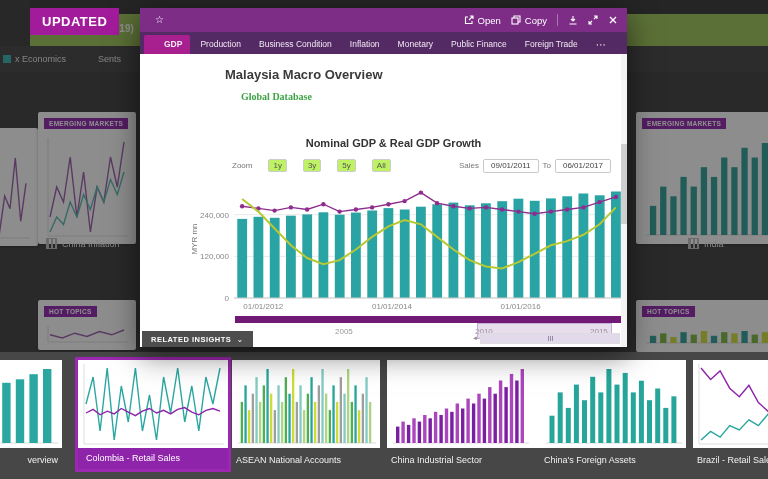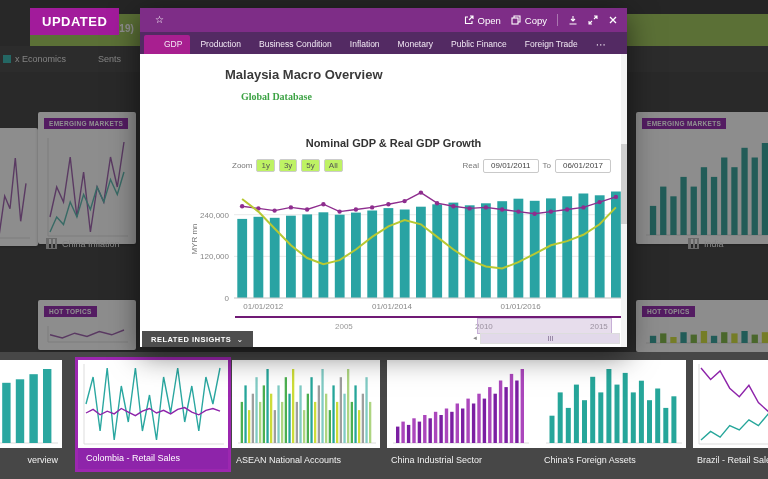--- a/index.html
+++ b/index.html
@@ -43,32 +43,32 @@
          box-shadow:0 8px 28px rgba(0,0,0,.55);}
   .m-header{height:24px;background:#7e2d87;display:flex;align-items:center;padding:0 9px;color:#fff;}
   .m-title{font-size:10.5px;font-weight:bold;white-space:nowrap;}
   .m-star{margin-left:6px;font-size:10px;cursor:pointer;line-height:1;}
   .m-actions{margin-left:auto;display:flex;align-items:center;gap:10px;font-size:9.5px;}
   .m-act{display:flex;align-items:center;gap:4px;cursor:pointer;}
   .m-iconbtn{display:flex;align-items:center;cursor:pointer;}
   .m-sep{width:1px;height:12px;background:rgba(255,255,255,.35);}
   .m-tabs{height:22px;background:#532a63;display:flex;align-items:flex-end;padding:0 4px;gap:2px;color:#f3eaf5;}
   .tab{font-size:8.5px;padding:4px 8px 5px;cursor:pointer;white-space:nowrap;}
-  .tab.active{background:#a81f90;font-weight:normal;border-radius:2px 2px 0 0;padding-left:20px;}
+  .tab.active{background:#a81f90;font-weight:bold;border-radius:2px 2px 0 0;padding-left:20px;}
   .tab.more{letter-spacing:1px;font-size:10px;padding:2px 6px 4px;margin-left:2px;}
   .m-content{position:relative;height:293px;background:#fff;overflow:hidden;margin-left:40px;}
   .page-title{position:absolute;left:45px;top:13px;font-size:13px;font-weight:bold;color:#3a3a3a;}
   .source-link{position:absolute;left:61px;top:37px;font-size:10px;font-weight:bold;color:#3da345;cursor:pointer;text-decoration:none;font-family:Liberation Serif, serif;}
   .chart-title{position:absolute;left:0;right:20px;top:83px;text-align:center;font-size:11px;font-weight:bold;color:#333;}
-  .zoom-row{position:absolute;left:52px;top:104px;right:16px;height:15px;display:flex;align-items:center;gap:4px;font-size:8px;color:#777;}
+  .zoom-row{position:absolute;left:52px;top:104px;right:16px;height:15px;display:flex;align-items:center;gap:16px;font-size:8px;color:#777;}
   .zoom-btn{border:1px solid #ccc;background:#bef264;padding:1px 4px;border-radius:2px;cursor:pointer;color:#555;}
   .range{margin-left:auto;display:flex;align-items:center;gap:4px;}
   .range-input{border:1px solid #c9c9c9;padding:1.5px 7px;border-radius:2px;color:#444;background:#fff;cursor:text;}
   .main-chart{position:absolute;left:8px;top:120px;width:462px;height:138px;}
-  .navigator{position:absolute;left:55px;top:262px;width:390px;height:15px;border-top:2px solid #701a75;font-size:8px;color:#999;}
+  .navigator{position:absolute;left:55px;top:262px;width:390px;height:15px;border-top:7px solid #701a75;font-size:8px;color:#999;}
   .nav-year{position:absolute;top:4px;}
   .y1{left:100px}.y2{left:240px}.y3{left:355px}
   .nav-selection{position:absolute;left:242px;top:0;width:133px;height:14px;
                  background:rgba(158,119,180,.25);border:1px solid #c6afd6;cursor:ew-resize;}
   .h-scrollbar{position:absolute;left:290px;top:279px;width:160px;height:11px;display:flex;align-items:center;}
   .sb-arrow{font-size:6px;color:#888;width:10px;text-align:center;cursor:pointer;line-height:11px;}
   .sb-track{flex:1;height:9px;background:#f0edf3;border:1px solid #ddd;position:relative;}
   .sb-thumb{position:absolute;left:0;top:0;bottom:0;width:100%;background:#e2d9ea;
             display:flex;align-items:center;justify-content:center;cursor:grab;}
   .sb-thumb i{width:1px;height:5px;background:#9a8aa8;box-shadow:-2px 0 0 #9a8aa8,2px 0 0 #9a8aa8;}
@@ -379,21 +379,21 @@
       <a class="source-link">Global Database</a>
       <div class="chart-title">Nominal GDP &amp; Real GDP Growth</div>
 
       <div class="zoom-row">
         <span>Zoom</span>
         <span class="zoom-btn">1y</span>
         <span class="zoom-btn">3y</span>
         <span class="zoom-btn">5y</span>
         <span class="zoom-btn">All</span>
         <span class="range">
-          <span>Real</span>
+          <span>Sales</span>
           <span class="range-input">09/01/2011</span>
           <span>To</span>
           <span class="range-input">06/01/2017</span>
         </span>
       </div>
 
       <div class="main-chart">
           <svg width="462" height="138">
             <line x1="46" x2="436" y1="124" y2="124" stroke="#e9e9e9"></line>
             <text x="41" y="127" text-anchor="end" font-size="8" fill="#888">0</text>

